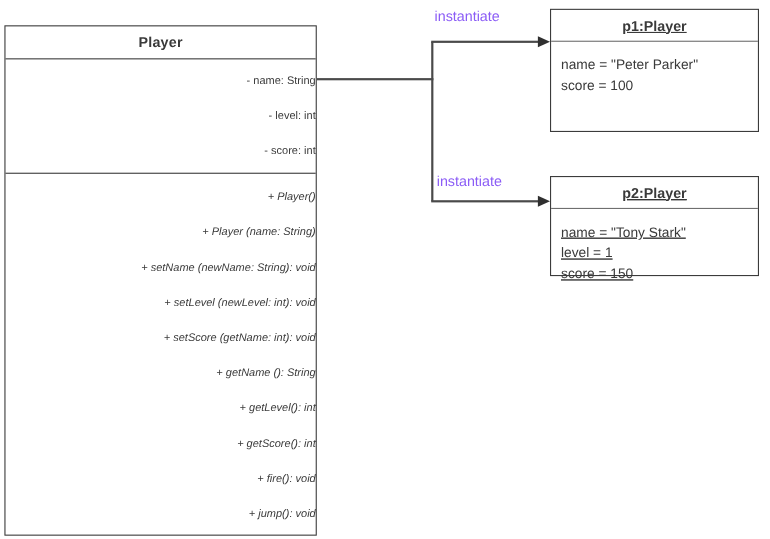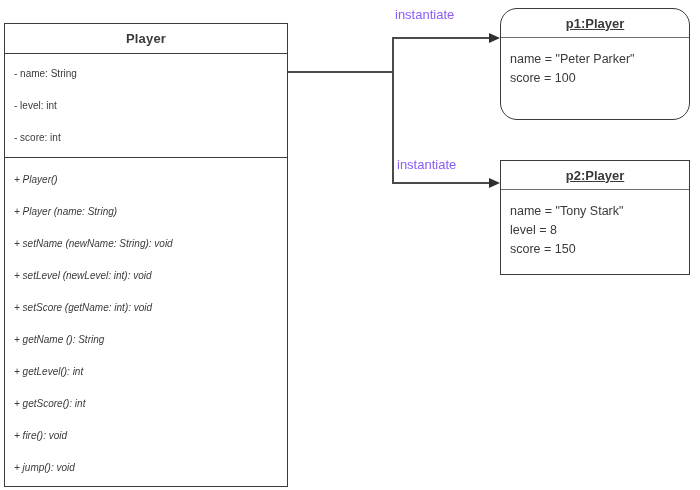--- a/index.html
+++ b/index.html
@@ -105,21 +105,21 @@
     font-size: 13px;
     color: #8b5cf6;
     white-space: nowrap;
   }
 </style>
 </head>
 <body>
 
 <div id="canvas">
 
-  <div class="class-box" style="left:4px; top:23px; width:284px; height:464px;">
+  <div class="class-box" style="left:4px; top:23px; width:284px; height:464px;text-align:right;">
 
     <div class="class-title">
       <span>Player</span>
     </div>
 
     <div class="compartment attrs" style="height:104px; padding-top:4px;">
       <div class="member">- name: String</div>
       <div class="member">- level: int</div>
       <div class="member">- score: int</div>
     </div>
@@ -144,34 +144,34 @@
 
   <div class="conn conn-h" style="left:392px; top:37px; width:98px;"></div>
   <div class="arrowhead" style="left:489px; top:32.5px;"></div>
 
   <div class="conn conn-h" style="left:392px; top:182px; width:98px;"></div>
   <div class="arrowhead" style="left:489px; top:177.5px;"></div>
 
   <div class="edge-label" style="left:395px; top:7px;">instantiate</div>
   <div class="edge-label" style="left:397px; top:157px;">instantiate</div>
 
-  <div class="object-box" style="left:500px; top:8px; width:190px; height:112px;border-radius:17px;">
+  <div class="object-box" style="left:500px; top:8px; width:190px; height:112px;">
     <div class="object-title">
       <span>p1:Player</span>
     </div>
     <div class="object-body">
       <div class="slot">name = "Peter Parker"</div>
       <div class="slot">score = 100</div>
     </div>
   </div>
 
-  <div class="object-box" style="left:500px; top:160px; width:190px; height:115px;">
+  <div class="object-box" style="left:500px; top:160px; width:190px; height:91px;text-decoration:underline;">
     <div class="object-title">
       <span>p2:Player</span>
     </div>
     <div class="object-body">
       <div class="slot">name = "Tony Stark"</div>
-      <div class="slot">level = 8</div>
+      <div class="slot">level = 1</div>
       <div class="slot">score = 150</div>
     </div>
   </div>
 
 </div>
 
 </body></html>

